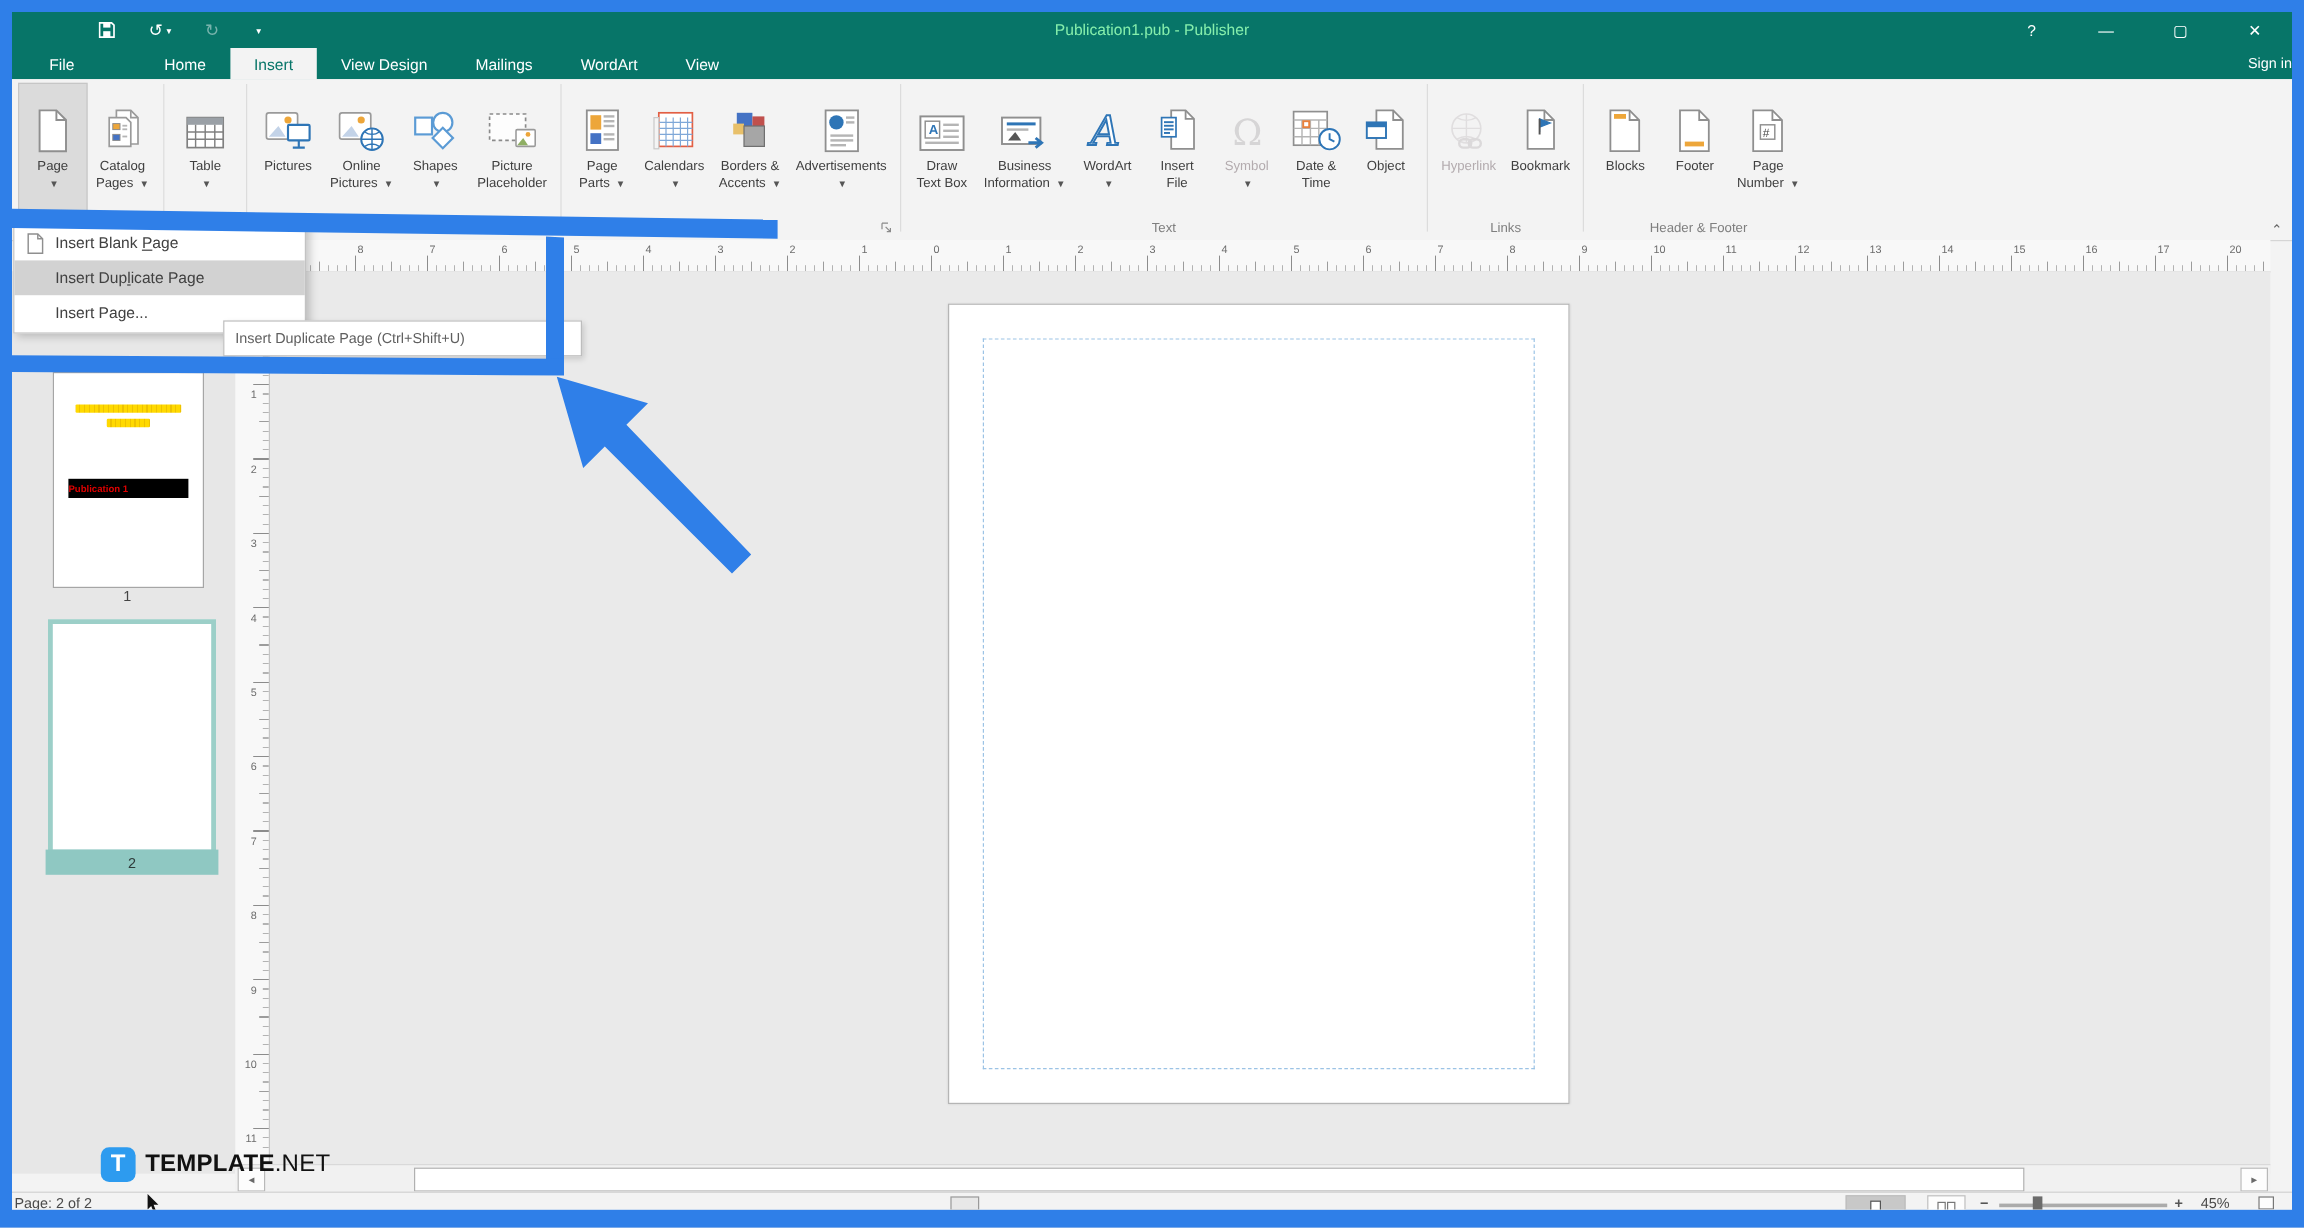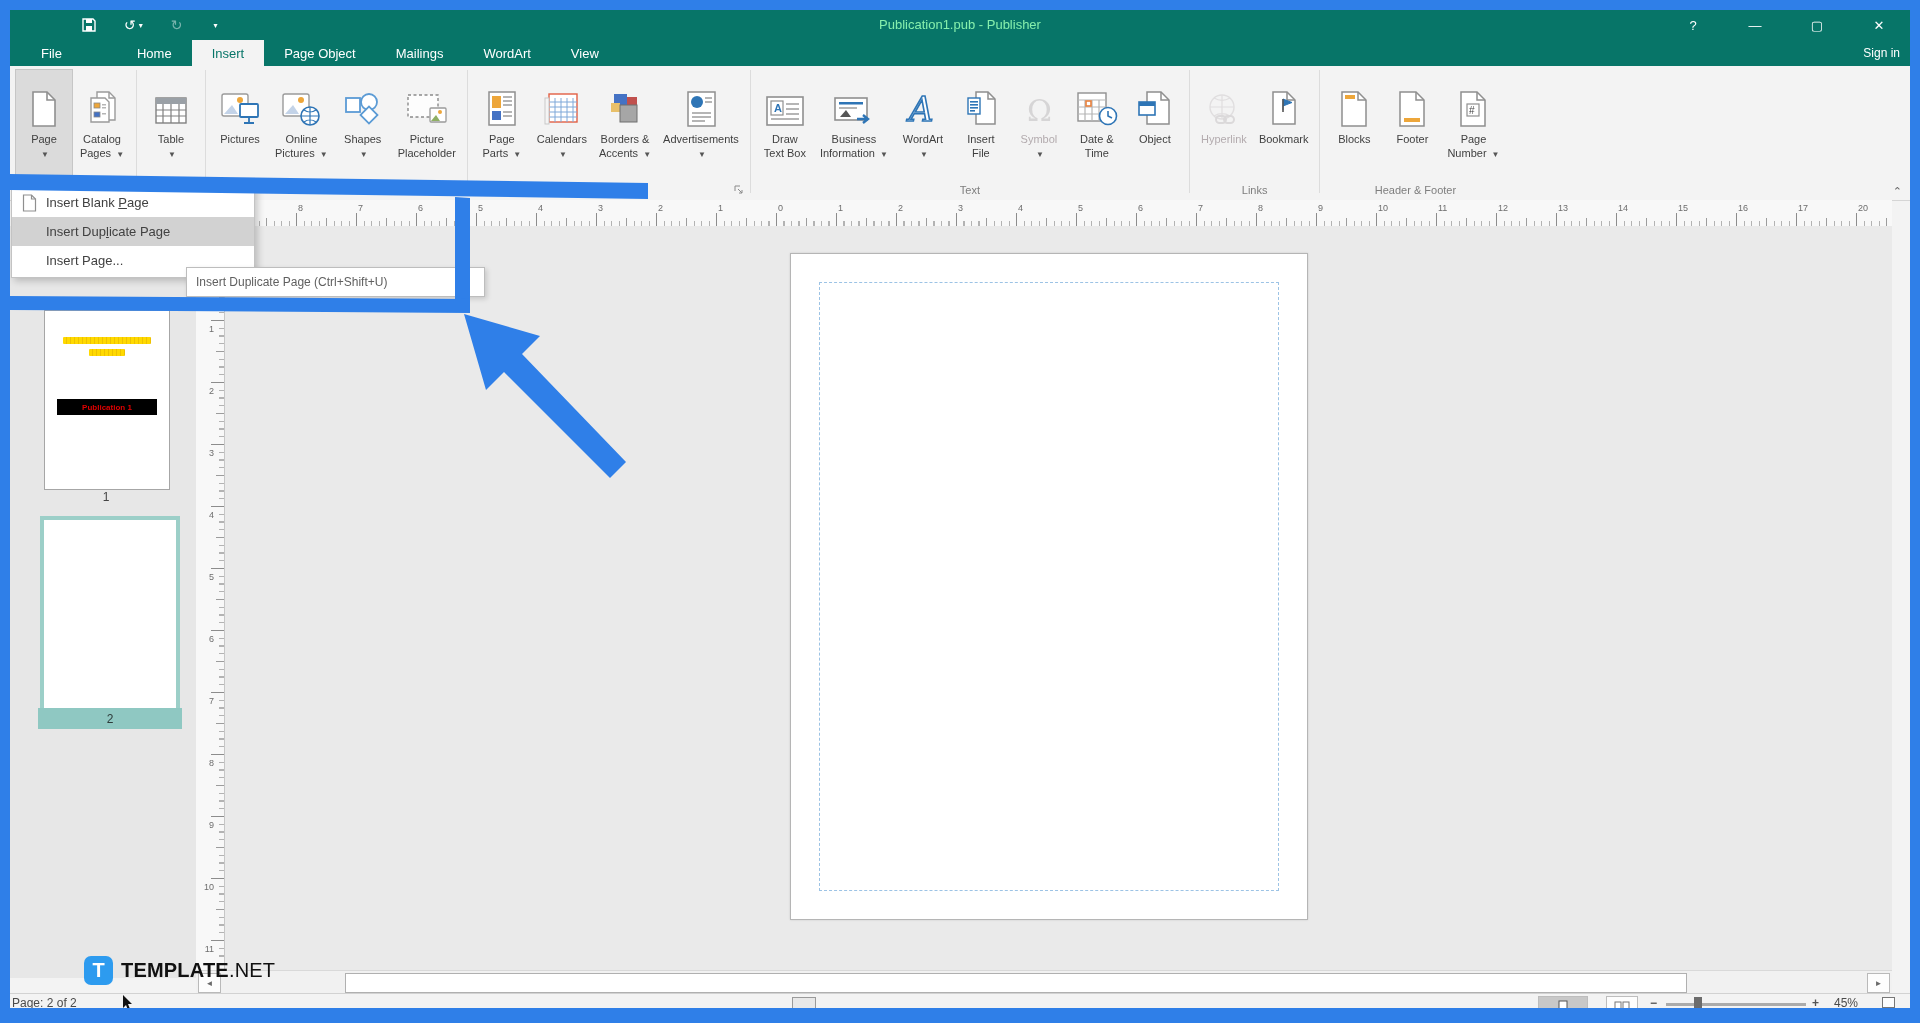--- a/index.html
+++ b/index.html
@@ -16,21 +16,21 @@
   .wtitle{position:absolute;left:0;right:0;top:0;height:30px;line-height:30px;text-align:center;font-size:13px;color:#86efac}
   .wctrls{position:absolute;right:0;top:0;height:30px;display:flex}
   .wbtn{width:62px;height:30px;display:flex;align-items:center;justify-content:center;font-size:13px;color:#fff}
 
   
   .tabrow{position:absolute;left:0;top:30px;width:100%;height:26px;background:#077568;display:flex;color:#fff;font-size:13px}
   .tab{padding:0 20px;display:flex;align-items:center;height:26px}
   .tab.file{margin-left:12px;padding:0 19px}
   .tab.home{margin-left:36px}
   .tab.active{background:#f3f3f3;color:#077568}
-  .signin{margin-left:auto;padding-right:10px;display:flex;align-items:center;font-size:12px}
+  .signin{margin-left:auto;padding-right:0;display:flex;align-items:center;font-size:12px}
 
   
   .ribbon{position:absolute;left:0;top:56px;width:100%;height:134px;background:#f3f3f3;border-bottom:1px solid #d5d5d5}
   .rgroups{display:flex;height:133px;padding-left:1px}
   .rgroup{position:relative;display:flex;flex-direction:column}
   .rbuttons{display:flex;align-items:flex-start;flex:1;padding:3px 4px 0 4px}
   .rglabel{height:17px;text-align:center;font-size:11px;color:#7e7e7e;line-height:15px;white-space:nowrap}
   .rdivider{width:1px;background:#dcdcdc;margin:4px 1px 6px 1px}
   .rbtn{display:flex;flex-direction:column;align-items:center;padding:2px 5px 0 5px;min-width:46px;height:110px;border:1px solid transparent;background:transparent}
   .rbtn.pressed{background:#dbdbdb;border-color:#c6c6c6}
@@ -65,21 +65,21 @@
   .pagespanel{position:absolute;left:0;top:216px;width:186px;height:752px;background:#e7e7e7}
   .canvas{position:absolute;left:215px;top:216px;width:1667px;height:752px;background:#eaeaea}
   .docpage{position:absolute;left:565px;top:27px;width:516px;height:665px;background:#fff;border:1px solid #b5b5b5;box-shadow:0 0 2px rgba(0,0,0,.12)}
   .margins{position:absolute;left:28px;top:28px;right:28px;bottom:28px;border:1px dashed #9cc3e5}
 
   
   .thumb1{position:absolute;left:34px;top:84px;width:124px;height:178px;background:#fff;border:1px solid #a6a6a6}
   .ytext{position:absolute;left:50%;transform:translateX(-50%);height:7px;border-radius:1px;
          background:repeating-linear-gradient(90deg,#ffd900 0 3px,#eec200 3px 4px)}
   .blackbar{position:absolute;left:50%;transform:translateX(-50%);top:88px;width:100px;height:16px;background:#000;
-            display:flex;align-items:center;justify-content:center}
+            display:flex;align-items:center;justify-content:flex-start}
   .blackbar span{color:#e00000;font-size:8px;font-weight:bold;white-space:nowrap}
   .tlabel1{position:absolute;left:34px;top:264px;width:124px;text-align:center;font-size:12px;color:#444}
   .thumb2{position:absolute;left:30px;top:290px;width:132px;height:188px;border:4px solid #9ccfc8;background:#fff}
   .tlabel2{position:absolute;left:28px;top:482px;width:144px;height:21px;background:#8fc8c2;display:flex;align-items:center;justify-content:center;font-size:12px;color:#2e3b3a}
 
   
   .menu{position:absolute;left:1px;top:175px;width:242px;background:#fff;border:1px solid #c3c3c3;
         box-shadow:3px 3px 7px rgba(0,0,0,.2);padding:2px 0;z-index:40}
   .mitem{display:flex;align-items:center;height:29px;font-size:13px;color:#414141}
   .mitem.hl{background:#d2d2d2}
@@ -139,21 +139,21 @@
       <span class="wbtn">▢</span>
       <span class="wbtn">✕</span>
     </div>
   </div>
 
   <div class="tabrow">
 
     <span class="tab file">File</span>
       <span class="tab home">Home</span>
       <span class="tab active">Insert</span>
-      <span class="tab">Page Object</span>
+      <span class="tab">View Design</span>
       <span class="tab">Mailings</span>
       <span class="tab">WordArt</span>
       <span class="tab">View</span>
       <div class="signin">Sign in</div>
   </div>
 
   <div class="ribbon">
     <div class="rgroups">
         <div class="rgroup">
           <div class="rbuttons">

